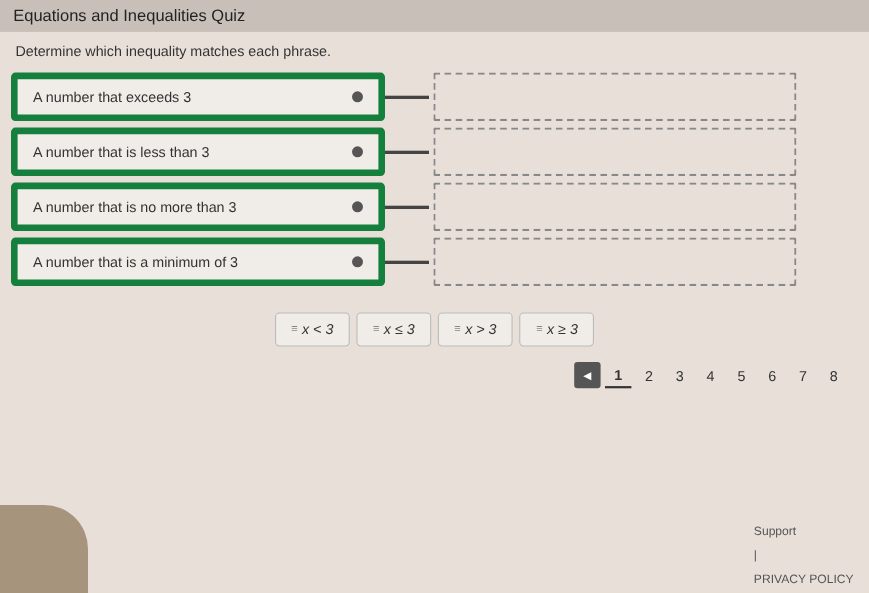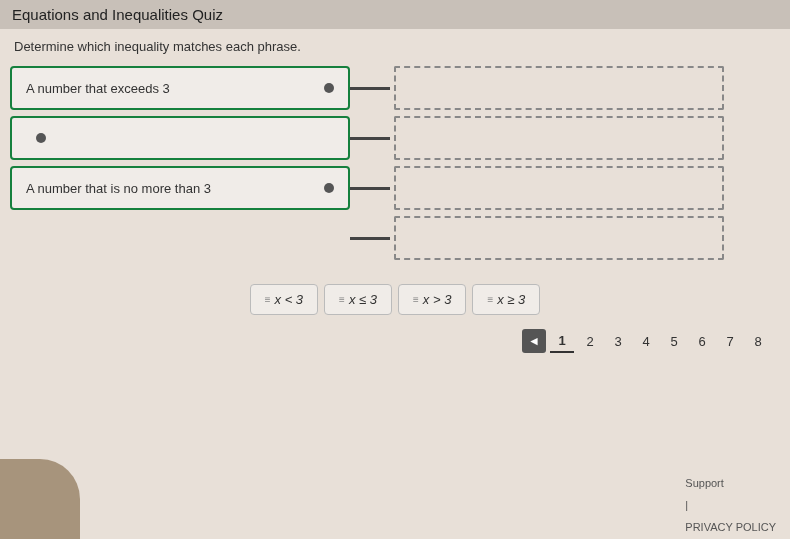--- a/index.html
+++ b/index.html
@@ -43,21 +43,21 @@
     .phrases-column {
       display: flex;
       flex-direction: column;
       gap: 6px;
       width: 340px;
       padding: 6px 0;
     }
 
     .phrase-box {
       background: #f0ece8;
-      border: 2px solid #15803d;
+      border: 6px solid #15803d;
       border-radius: 4px;
       padding: 10px 14px;
       font-size: 13px;
       color: #333;
       display: flex;
       align-items: center;
       justify-content: space-between;
       height: 44px;
     }
 
@@ -224,24 +224,29 @@
   </div>
 
   <div class="main-content">
 
     <div class="phrases-column">
       <div class="phrase-box">
         <span>A number that exceeds 3</span>
         <div class="phrase-dot"></div>
       </div>
       <div class="phrase-box">
+        <span>A number that is less than 3</span>
         <div class="phrase-dot"></div>
       </div>
       <div class="phrase-box">
         <span>A number that is no more than 3</span>
+        <div class="phrase-dot"></div>
+      </div>
+      <div class="phrase-box">
+        <span>A number that is a minimum of 3</span>
         <div class="phrase-dot"></div>
       </div>
     </div>
 
     <div class="connector-column">
       <div class="connector-line">
         <div class="h-line"></div>
       </div>
       <div class="connector-line">
         <div class="h-line"></div>

